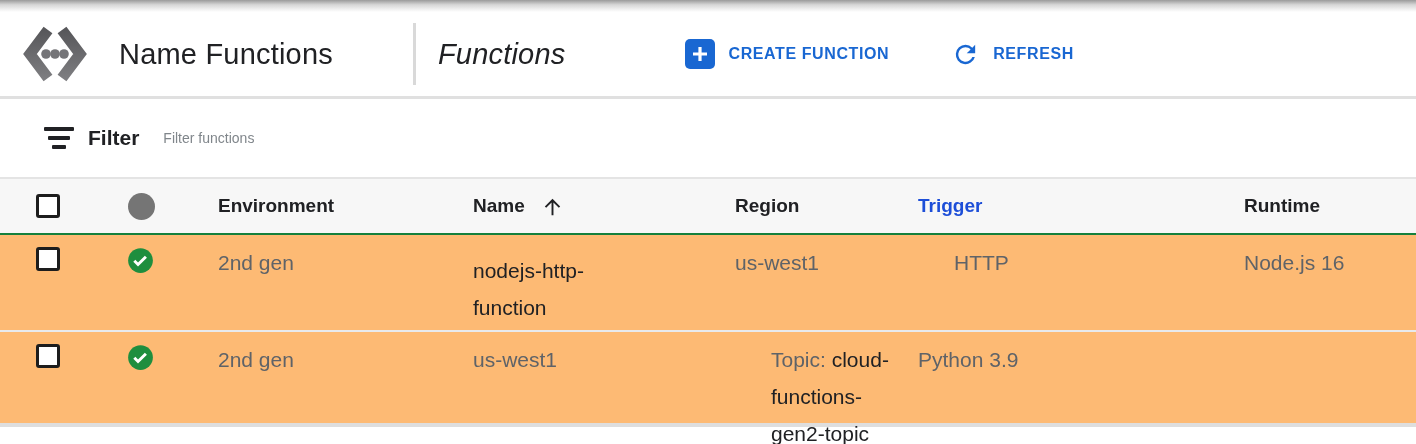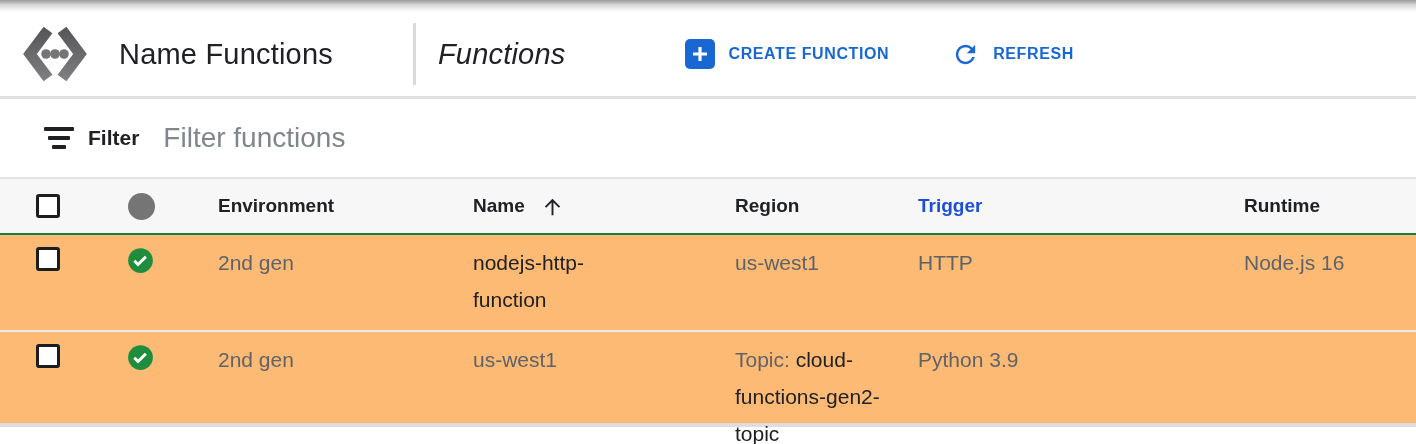--- a/index.html
+++ b/index.html
@@ -27,21 +27,21 @@
 
   
   .filter-bar { height: 78px; display: flex; align-items: center; background: #fff; padding-left: 6px; }
   .filter-icon { margin-left: 38px; width: 30px; height: 22px; display: flex;
     flex-direction: column; align-items: center; justify-content: space-between; }
   .filter-icon i { display: block; height: 4px; background: #202124; border-radius: 1px; }
   .filter-icon i:nth-child(1) { width: 30px; }
   .filter-icon i:nth-child(2) { width: 22px; }
   .filter-icon i:nth-child(3) { width: 14px; }
   .filter-label { font-size: 21px; font-weight: 700; margin-left: 14px; }
-  .filter-input { margin-left: 24px; border: none; outline: none; font-size: 28px;
+  .filter-input { margin-left: 24px; border: none; outline: none; font-size: 14px;
     font-family: inherit; color: #a16207; width: 700px; background: transparent; }
   .filter-input::placeholder { color: #80868b; opacity: 1; }
 
   
   .grid-row { display: grid;
     grid-template-columns: 104px 93px 255px 262px 183px 326px 1fr; align-items: start; }
   .thead { height: 58px; background: #f7f7f7; border-top: 2px solid #e4e4e4;
     border-bottom: 2px solid #15803d; align-items: center; }
   .th { font-size: 19px; font-weight: 700; padding-left: 21px; color: #202124; }
   .th.gray { color: #1d4ed8; }
@@ -55,22 +55,22 @@
     margin-left: 24px; }
 
   .trow { background: #fdba74; cursor: pointer; }
   .trow-1 { height: 97px; border-bottom: 2px solid #e8eaed; }
   .trow-2 { height: 95px; border-bottom: 4px solid #dedede; }
   .trow .checkbox { margin-top: 12px; }
   .status-ok { margin-left: 23px; margin-top: 12px; width: 27px; height: 27px; }
 
   .td { font-size: 21px; line-height: 37px; color: #5f6368; padding-left: 21px; padding-top: 9px; }
   .td-name { color: #202124; max-width: 200px; }
-  .td-name .wrap { max-width: 178px; overflow-wrap: break-word; }
-  .td-trigger .wrap { max-width: 222px; }
+  .td-name .wrap { max-width: 178px; overflow-wrap: break-word; margin-top: 8px; }
+  .td-trigger .wrap { max-width: 222px; margin-left: 36px; }
   .trigger-topic { color: #202124; }
 </style>
 </head>
 <body>
 
 <div class="top-shadow"></div>
 
 <header class="app-header">
   <svg class="logo" viewBox="0 0 66 56">
     <defs>

